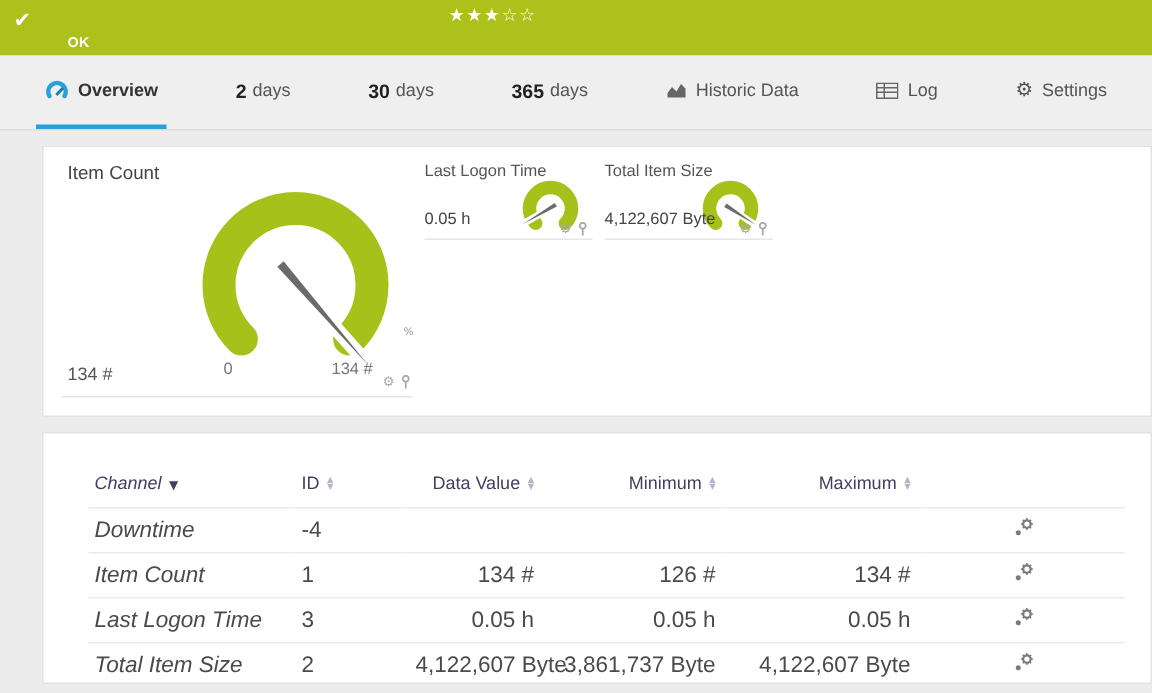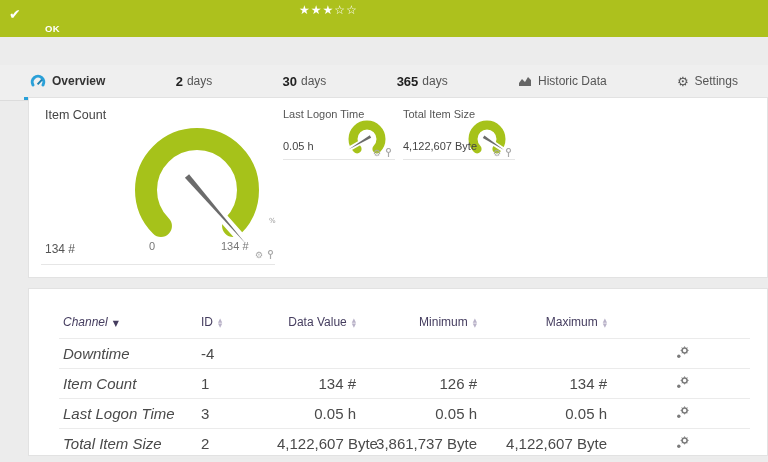--- a/index.html
+++ b/index.html
@@ -15,23 +15,23 @@
   .topbar{position:absolute;top:0;left:0;width:768px;height:37px;background:#adc11d;color:#fff;}
   .topbar .check{position:absolute;left:9px;top:6px;font-size:14px;font-weight:bold;}
   .topbar .titleline{position:absolute;left:28px;top:5px;font-size:16px;white-space:nowrap;}
   .topbar .kind{font-style:italic;margin-right:7px;}
   .topbar .flag{font-size:9px;vertical-align:super;margin-left:3px;}
   .topbar .stars{position:absolute;left:299px;top:3px;font-size:12px;letter-spacing:1px;}
   .topbar .status{position:absolute;left:45px;top:23px;font-size:9.5px;font-weight:bold;letter-spacing:.3px;}
 
   
   .tabstrip{
-    position:absolute;top:37px;left:0;width:768px;height:36px;box-sizing:border-box;
+    position:absolute;top:37px;left:0;width:768px;height:50px;box-sizing:border-box;
     display:flex;align-items:stretch;justify-content:space-between;
-    padding:0 24px;border-bottom:1px solid #dcdcdc;background:#efefef;margin-top:28px;
+    padding:0 24px;border-bottom:1px solid #dcdcdc;background:#efefef;
   }
   .tab{
     display:flex;align-items:center;gap:6px;font-size:12px;color:#555;
     padding:0 6px;box-sizing:border-box;border-bottom:3px solid transparent;
     cursor:pointer;white-space:nowrap;
   }
   .tab.active{border-bottom-color:#2aa0d8;color:#333;font-weight:bold;}
   .tab .num{font-weight:bold;color:#222;font-size:13px;margin-right:-2px;}
   .tab .gearchar{font-size:13px;color:#555;line-height:1;}
 
@@ -88,20 +88,29 @@
   </div>
   <div class="tab">
     <span class="num">365</span>
     <span>days</span>
   </div>
   <div class="tab">
     <svg width="14" height="12" viewBox="0 0 14 12">
       <path d="M1 11 L1 8 4 4 7 7 10 2 13 5 13 11 Z" fill="#666"></path>
     </svg>
     <span>Historic Data</span>
+  </div>
+  <div class="tab">
+    <svg width="15" height="11" viewBox="0 0 15 11">
+      <rect x="0.5" y="0.5" width="14" height="10" fill="none" stroke="#666"></rect>
+      <line x1="0.5" y1="3.5" x2="14.5" y2="3.5" stroke="#666"></line>
+      <line x1="0.5" y1="6.5" x2="14.5" y2="6.5" stroke="#666"></line>
+      <line x1="5.5" y1="0.5" x2="5.5" y2="10.5" stroke="#666"></line>
+    </svg>
+    <span>Log</span>
   </div>
   <div class="tab">
     <span class="gearchar glyph">⚙</span>
     <span>Settings</span>
   </div>
 </nav>
 
 <section class="panel gauges">
 
   <div>

